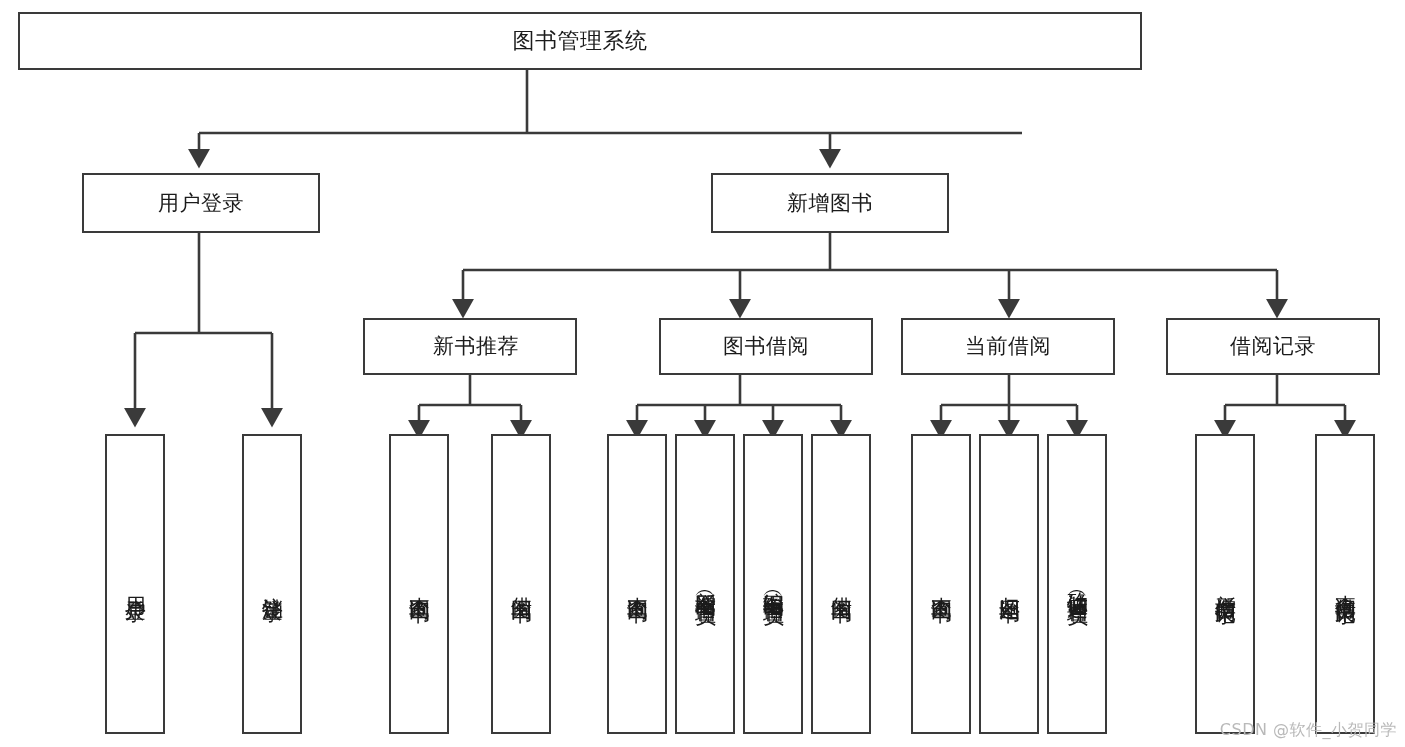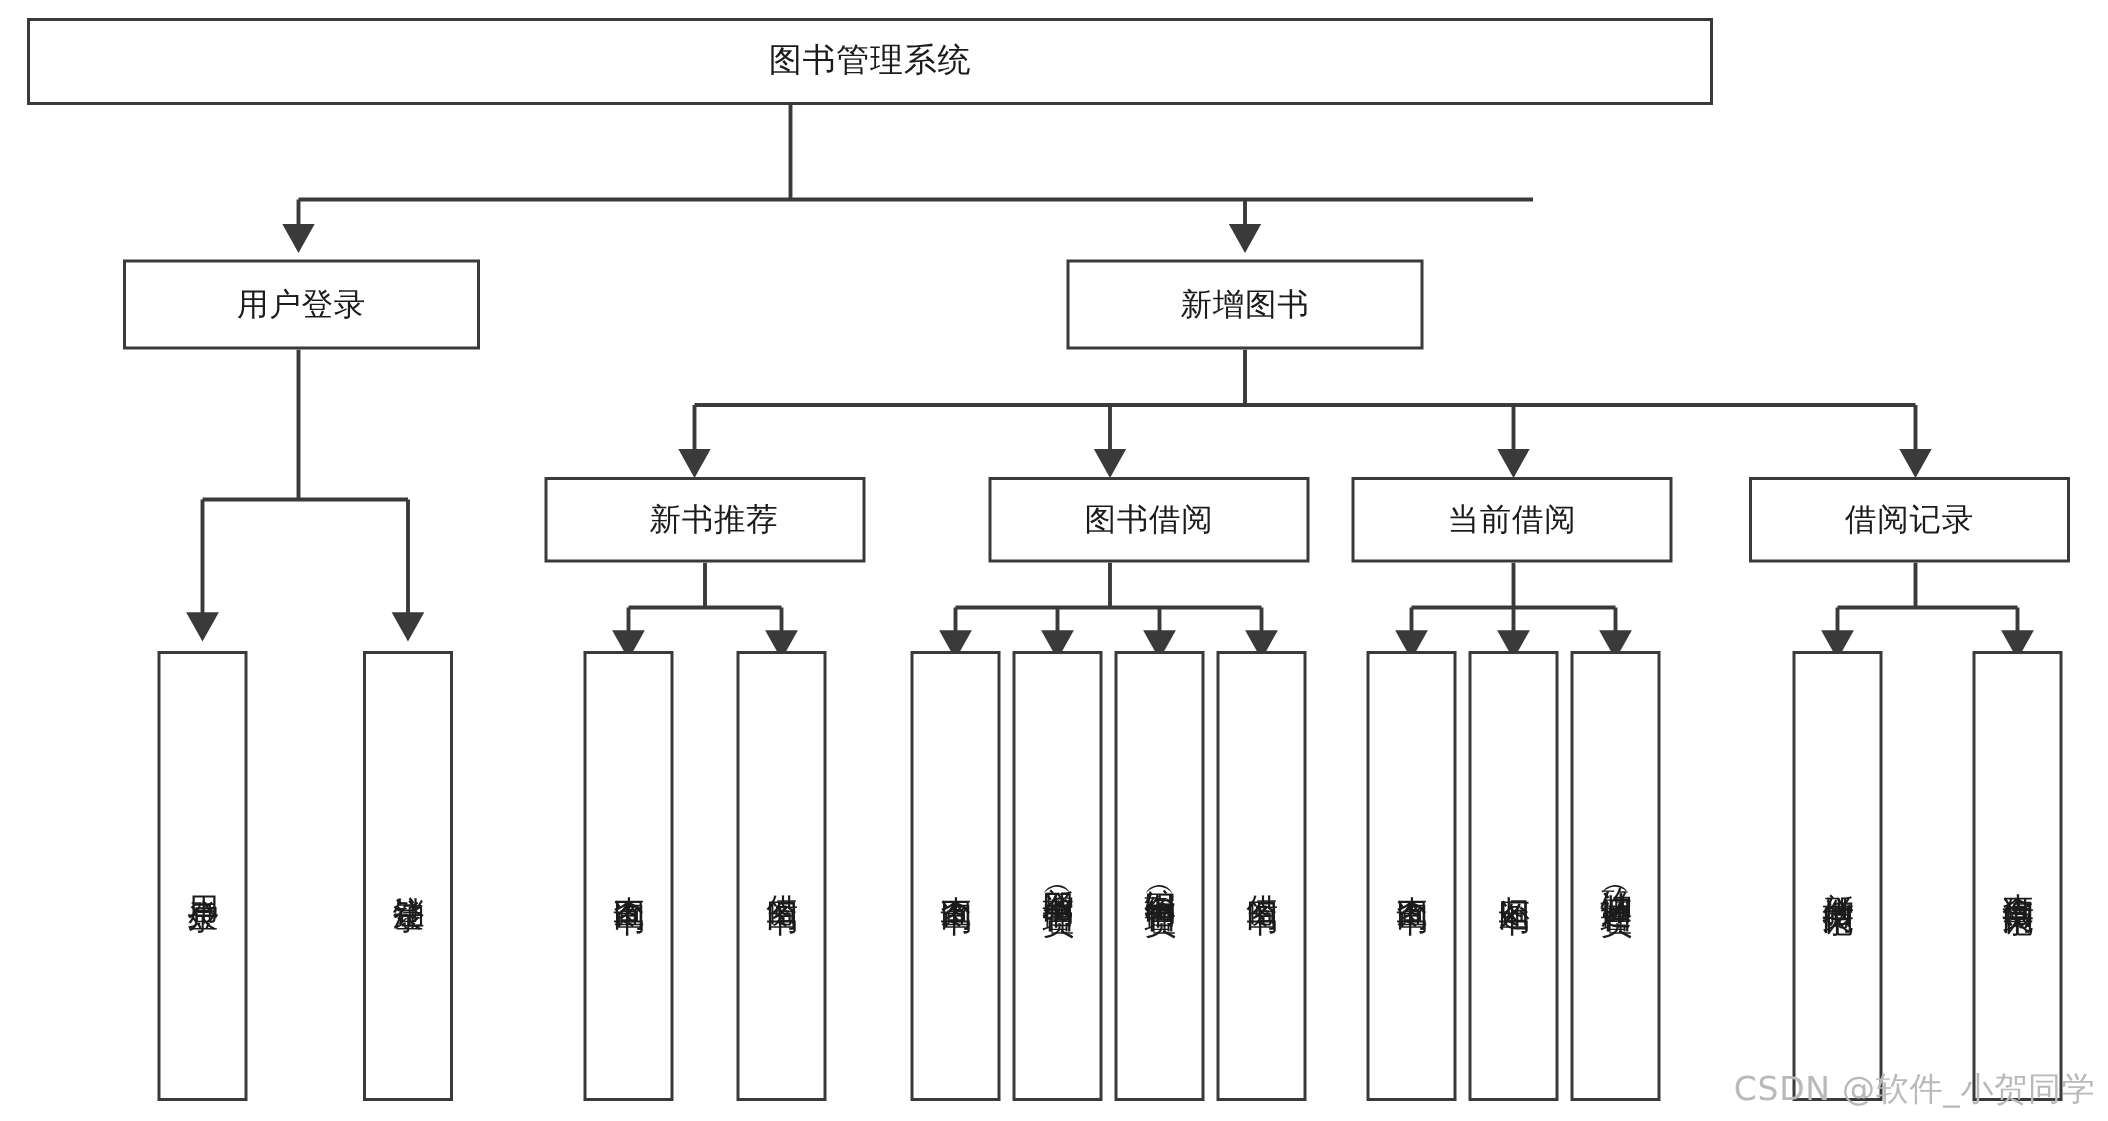--- a/index.html
+++ b/index.html
@@ -61,21 +61,21 @@
     font-size: 21px;
     line-height: 1.1;
     letter-spacing: 2px;
     max-height: 276px;
     white-space: normal;
   }
   #watermark {
     position: absolute;
     right: 8px;
     bottom: 6px;
-    font-size: 22px;
+    font-size: 16px;
     color: #b9b9b9;
     letter-spacing: 0.5px;
     white-space: nowrap;
   }
 </style>
 </head>
 <body>
 
 <div id="diagram-root">
 

